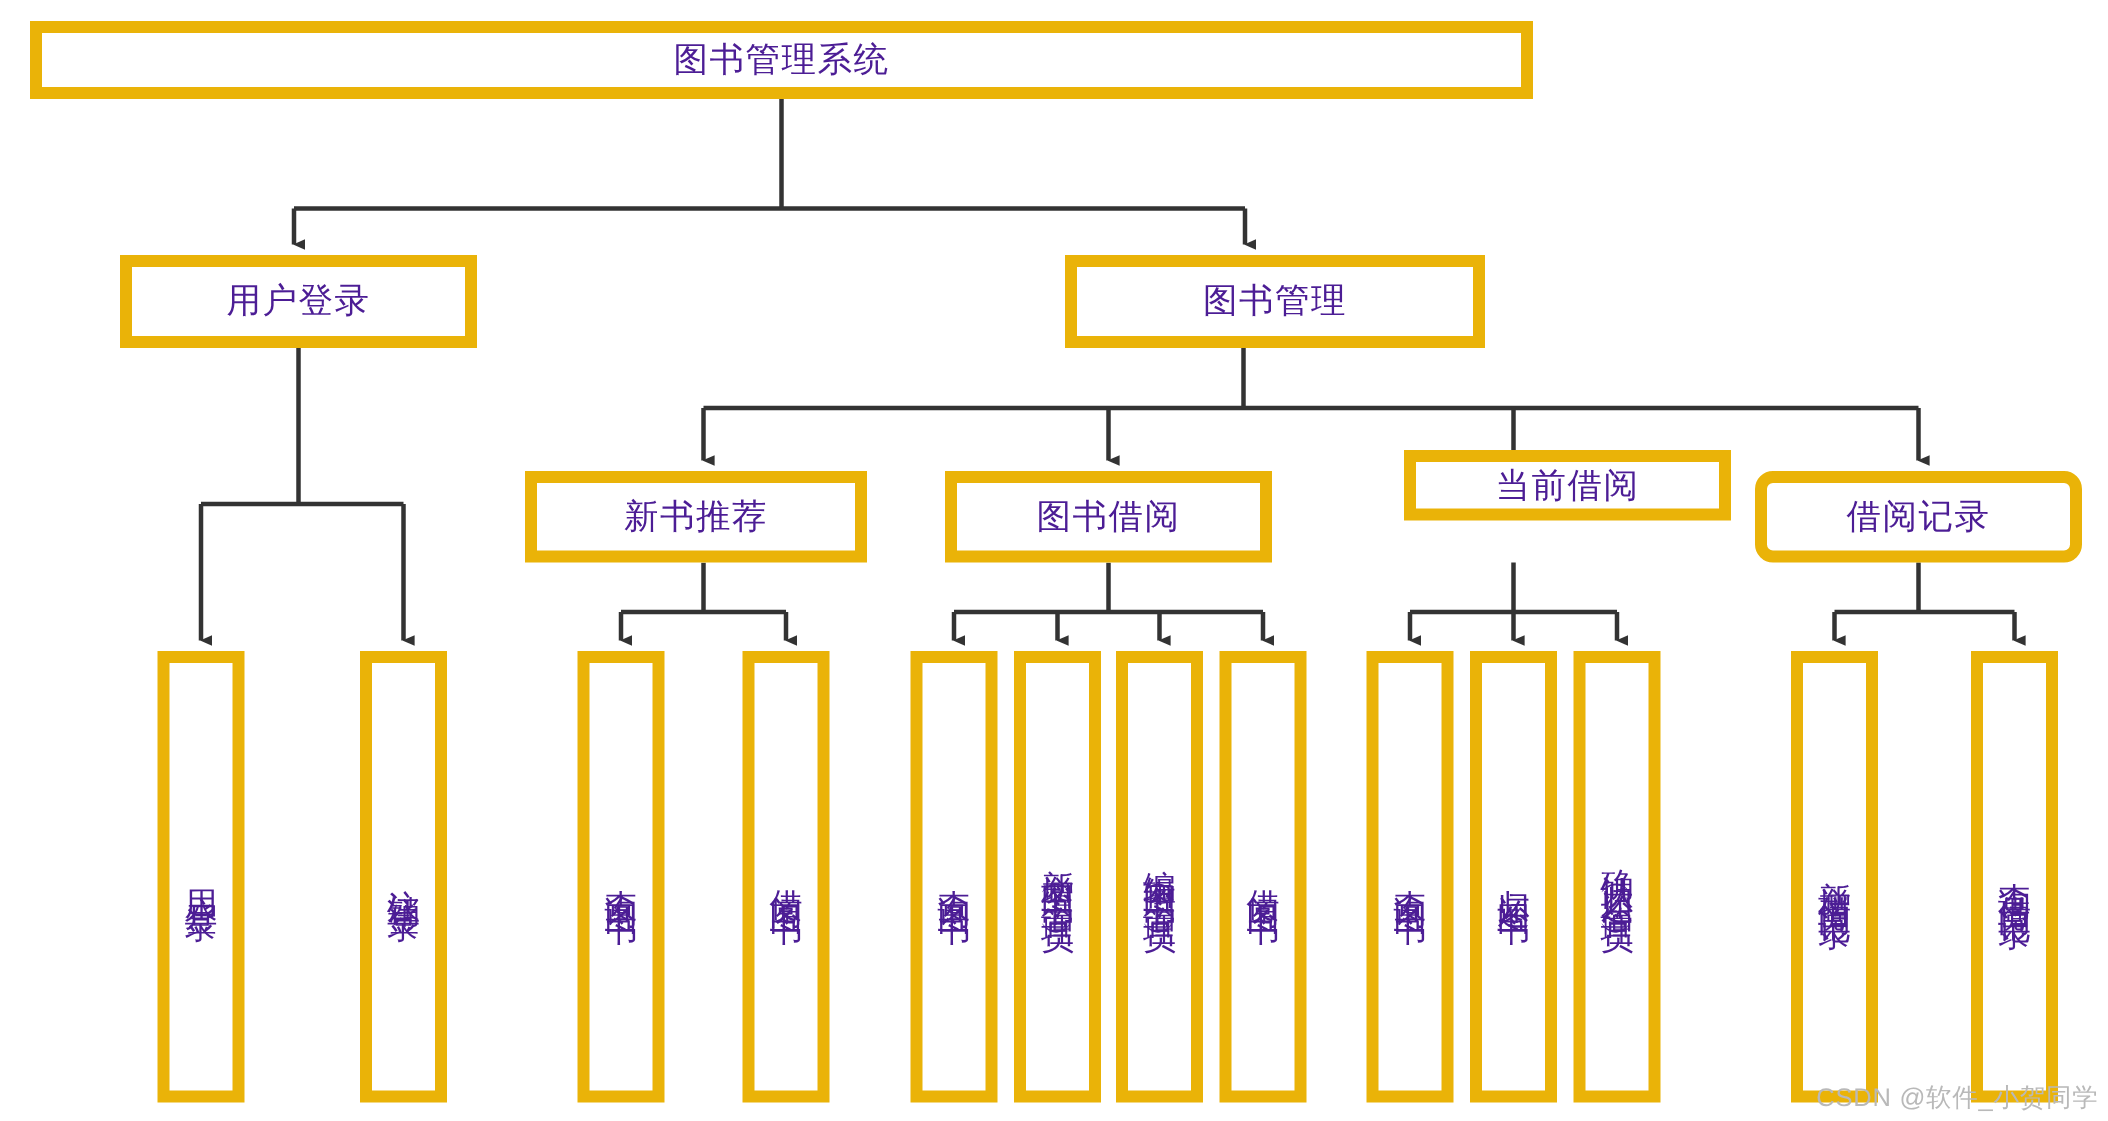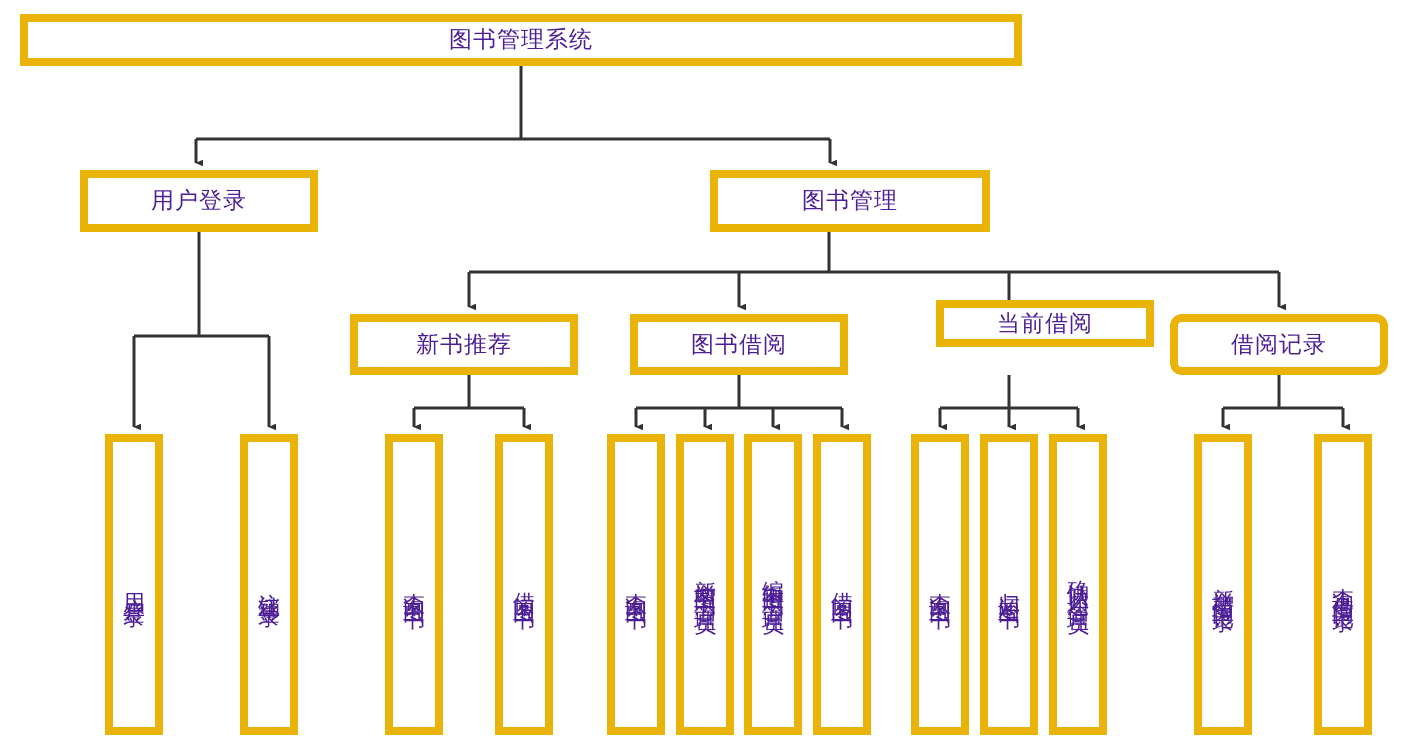--- a/index.html
+++ b/index.html
@@ -187,14 +187,15 @@
     <span class="node-label">确认归还（管理员）</span>
   </div>
 
   <div class="node vert" style="left:1194px; top:434px; width:58px; height:301px;">
     <span class="node-label">新增借阅记录</span>
   </div>
   <div class="node vert" style="left:1314px; top:434px; width:58px; height:301px;">
     <span class="node-label">查询借阅记录</span>
   </div>
 
+  <div class="watermark">CSDN @软件_小贺同学</div>
 
 </div>
 
 </body></html>

